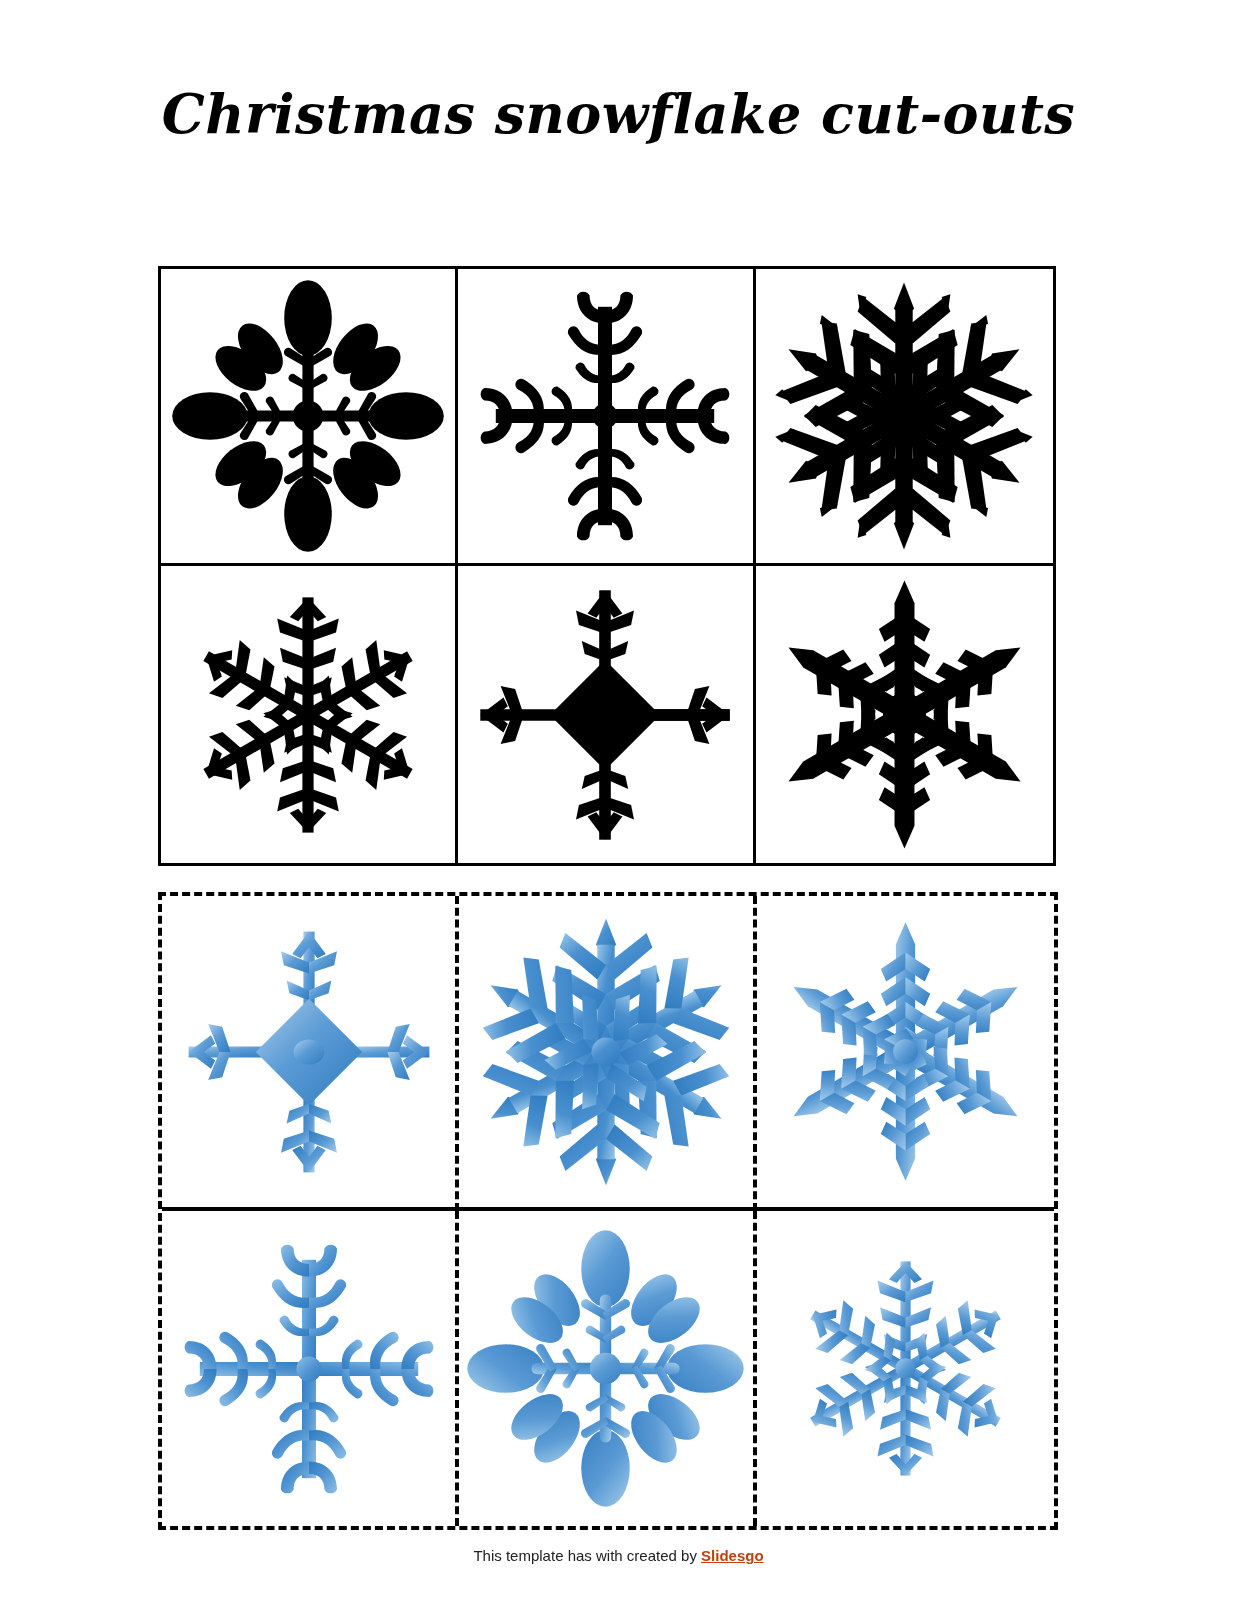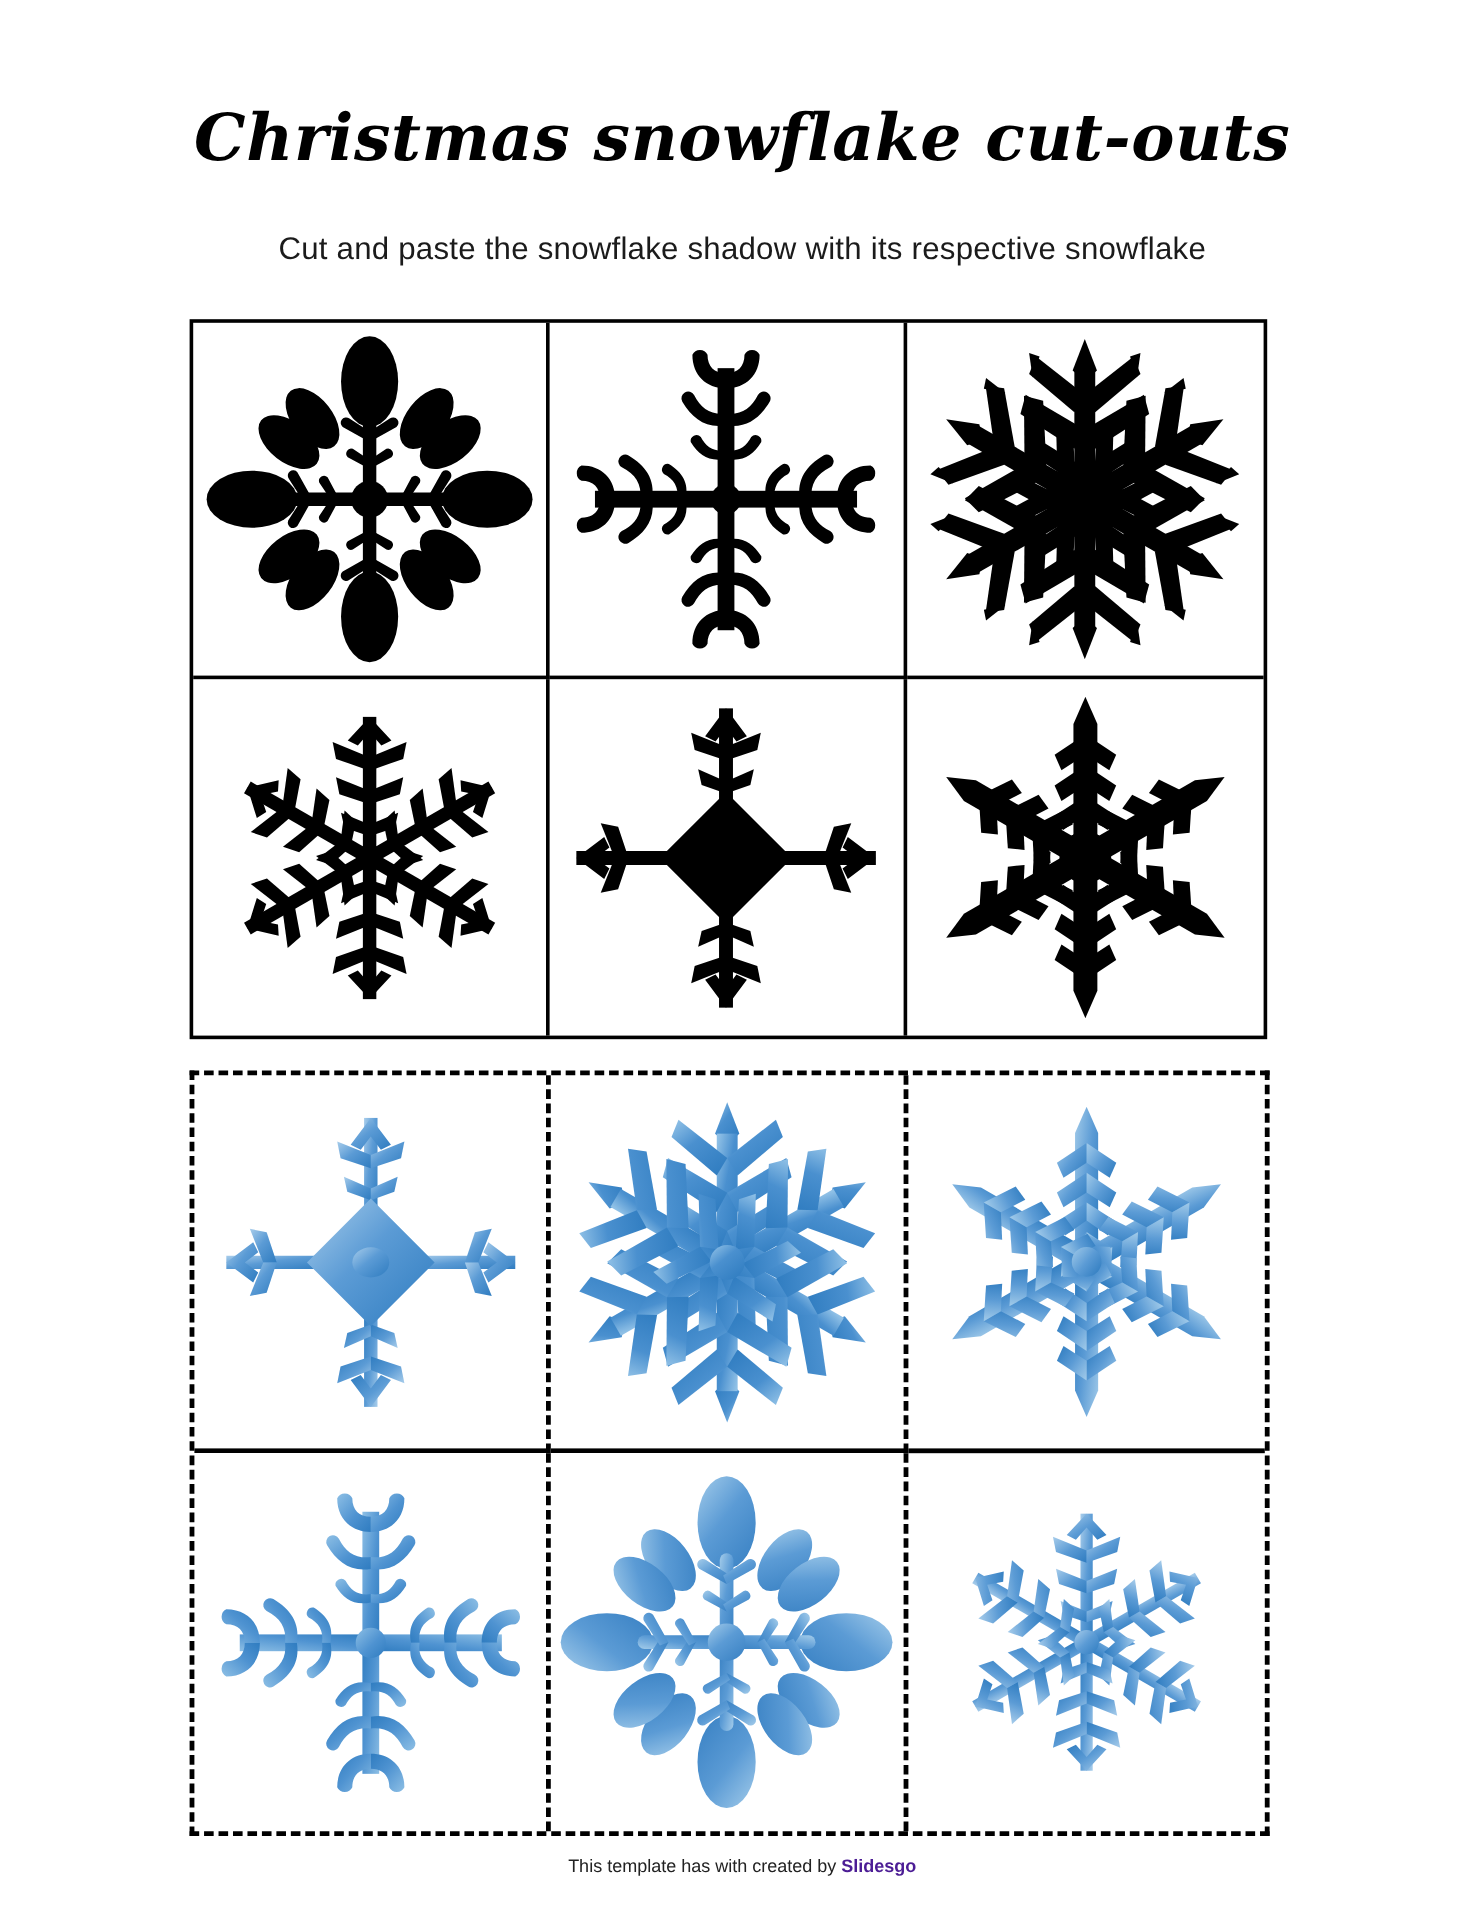--- a/index.html
+++ b/index.html
@@ -93,32 +93,32 @@
   .footer {
     position: absolute;
     bottom: 36px;
     left: 0;
     width: 100%;
     text-align: center;
     font-size: 15px;
     color: #222222;
   }
   .footer a, .footer .brand {
-    color: #4c1d95;
+    color: #c2410c;
     font-weight: 700;
+    text-decoration: underline;
     text-align: right;
   }
 </style>
 </head>
 <body>
 
 <div class="page">
 
   <div class="title">Christmas snowflake cut-outs</div>
-  <div class="subtitle">Cut and paste the snowflake shadow with its respective snowflake</div>
 
   <div class="grid" id="grid-shadows">
 
     <div class="cell">
       <svg width="280" height="280" viewBox="0 0 200 200">
         <g fill="#000000">
           <g id="pad-arm">
             <ellipse cx="100" cy="30" rx="17" ry="27"></ellipse>
             <rect x="96" y="48" width="8" height="52" rx="4"></rect>
             <path d="M100 66 l-16 -9 a3 3 0 0 1 4 -5 l14 9 z"></path>

